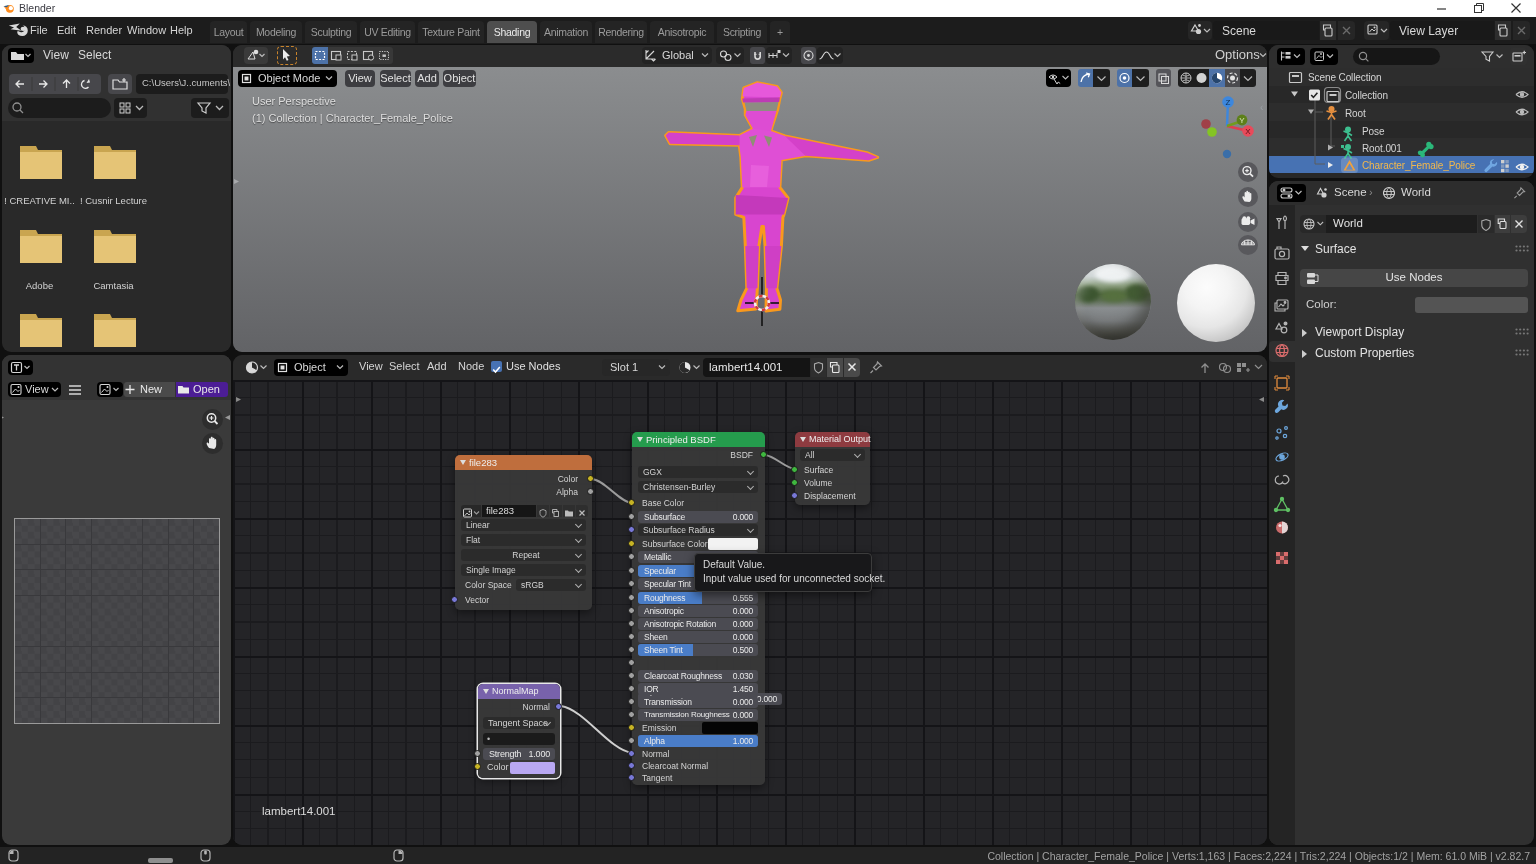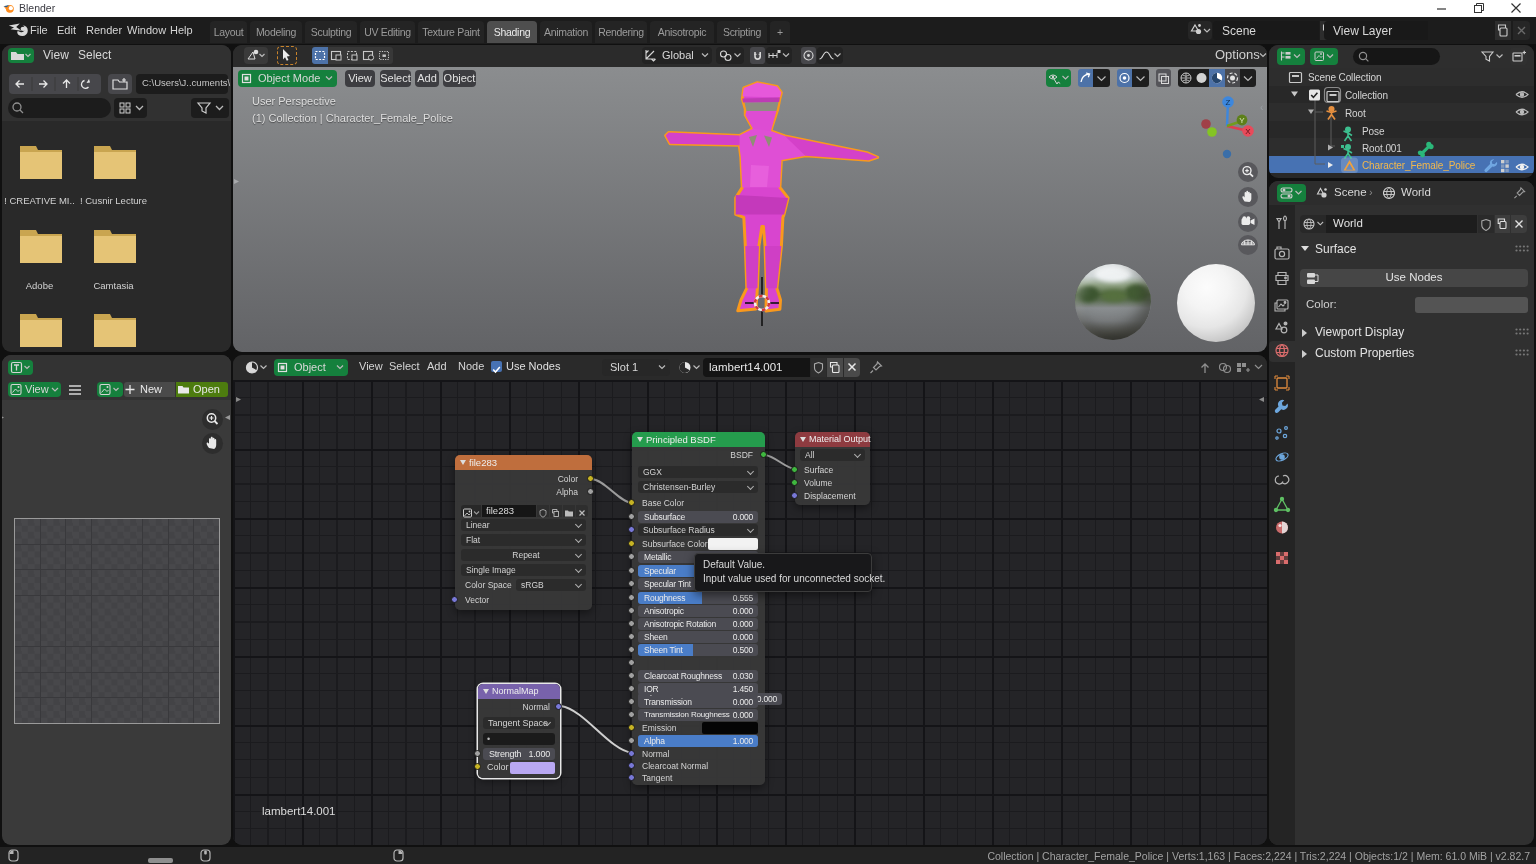--- a/index.html
+++ b/index.html
@@ -8,21 +8,21 @@
 #stage{position:absolute;top:0;left:0;width:1536px;height:864px;}
 
 #titlebar{left:0;top:0;width:1536px;height:17px;background:#ffffff;}
 #titlebar .tname{position:absolute;left:19px;top:2px;font-size:10.5px;color:#3a3a42;}
 
 #topbar{left:0;top:17px;width:1536px;height:27px;background:#1c1c1c;}
 .menu{position:absolute;top:0;height:26px;line-height:26px;font-size:11px;color:#d6d6d6;}
 .wtab{position:absolute;top:4px;height:22px;line-height:22px;font-size:10.5px;letter-spacing:-0.3px;white-space:nowrap;color:#9b9b9b;background:#242424;border-radius:4px 4px 0 0;text-align:center;}
 .wtab.act{background:#4e4e4e;color:#ececec;}
 
-.chipD{background:#15803d;border-radius:4px;color:#d8d8d8;}
+.chipD{background:#000000;border-radius:4px;color:#d8d8d8;}
 .btnG{background:#3f3f3f;border-radius:4px;color:#e2e2e2;}
 .fld{background:#191919;border-radius:4px;color:#d8d8d8;}
 
 .area{position:absolute;border-radius:9px;overflow:hidden;}
 #filebrowser{left:2px;top:45px;width:229px;height:307px;background:#292929;}
 #imageeditor{left:2px;top:355px;width:229px;height:490px;background:#3a3a3a;}
 #viewport{left:233px;top:45px;width:1034px;height:307px;background:#2c2c2c;}
 #nodeeditor{left:233px;top:355px;width:1034px;height:490px;background:#1f1f1f;}
 #outliner{left:1269px;top:45px;width:265px;height:133px;background:#282828;}
 #properties{left:1269px;top:181px;width:265px;height:664px;background:#303030;}
@@ -112,21 +112,21 @@
  </div>
 
  <div class="abs chipD" style="left:1364px;top:4px;width:25px;height:19px;background:#262626;">
   <svg width="25" height="19" viewBox="0 0 25 19">
           <rect x="4" y="4" width="9" height="9" rx="1" fill="none" stroke="#cfcfcf" stroke-width="1.1"></rect>
           <path d="M5.5 11 l2.5 -3 l2 2 l1.5 -1.5" fill="none" stroke="#cfcfcf" stroke-width="1"></path>
           <circle cx="10.5" cy="6.5" r="1" fill="#cfcfcf"></circle>
           <path d="M17 8 l3 3 l3 -3" fill="none" stroke="#bbb" stroke-width="1.2"></path>
         </svg>
  </div>
- <div class="abs fld" style="left:1324px;top:4px;width:104px;height:19px;border-radius:4px 0 0 4px;background:#191919;">
+ <div class="abs fld" style="left:1390px;top:4px;width:104px;height:19px;border-radius:4px 0 0 4px;background:#191919;">
         <span style="position:absolute;left:9px;top:3px;font-size:12px;">View Layer</span>
       </div>
  <div class="abs" style="left:1495px;top:4px;width:16px;height:19px;background:#2d2d2d;">
   <svg width="16" height="19" viewBox="0 0 16 19">
           <rect x="5" y="7" width="7" height="8" rx="1" fill="none" stroke="#ccc" stroke-width="1.1"></rect>
           <path d="M5 9 H3.5 V4 H10.5 V7" fill="none" stroke="#ccc" stroke-width="1.1"></path>
         </svg>
  </div>
  <div class="abs" style="left:1513px;top:4px;width:17px;height:19px;background:#262626;border-radius:0 4px 4px 0;">
   <svg width="17" height="19">
@@ -246,21 +246,21 @@
           <circle cx="10.5" cy="5" r="1" fill="#d5d5d5"></circle>
           <path d="M16.5 6 l2.5 2.5 l2.5 -2.5" fill="none" stroke="#bbb" stroke-width="1.2"></path>
         </svg>
  </div>
  <div class="abs" style="left:122px;top:27px;width:51px;height:15px;background:#4a4a4a;border-radius:3px 0 0 3px;">
   <svg width="12" height="15">
           <path d="M6 3 v9 M1.5 7.5 h9" stroke="#e8e8e8" stroke-width="1.3"></path>
         </svg>
   <span style="position:absolute;left:16px;top:1px;font-size:11px;color:#e8e8e8;">New</span>
  </div>
- <div class="abs" style="left:174px;top:27px;width:52px;height:15px;background:#4d7c0f;border-radius:0 3px 3px 0;">
+ <div class="abs" style="left:174px;top:27px;width:52px;height:15px;background:#4c1d95;border-radius:0 3px 3px 0;">
   <svg width="15" height="15" viewBox="0 0 15 15">
           <path d="M2 4 h4.5 l1 1.5 H13 v6 H2 Z" fill="#e8e8e8"></path>
         </svg>
   <span style="position:absolute;left:17px;top:1px;font-size:11px;color:#e8e8e8;">Open</span>
  </div>
  <div class="abs" style="left:200px;top:54px;width:21px;height:21px;border-radius:50%;background:#2d2d2d;">
   <svg width="21" height="21">
           <circle cx="9.5" cy="9" r="4.2" fill="none" stroke="#e8e8e8" stroke-width="1.5"></circle>
           <line x1="12.5" y1="12" x2="15.5" y2="15" stroke="#e8e8e8" stroke-width="1.8"></line>
           <path d="M9.5 7 v4 M7.5 9 h4" stroke="#e8e8e8" stroke-width="1.2"></path>

